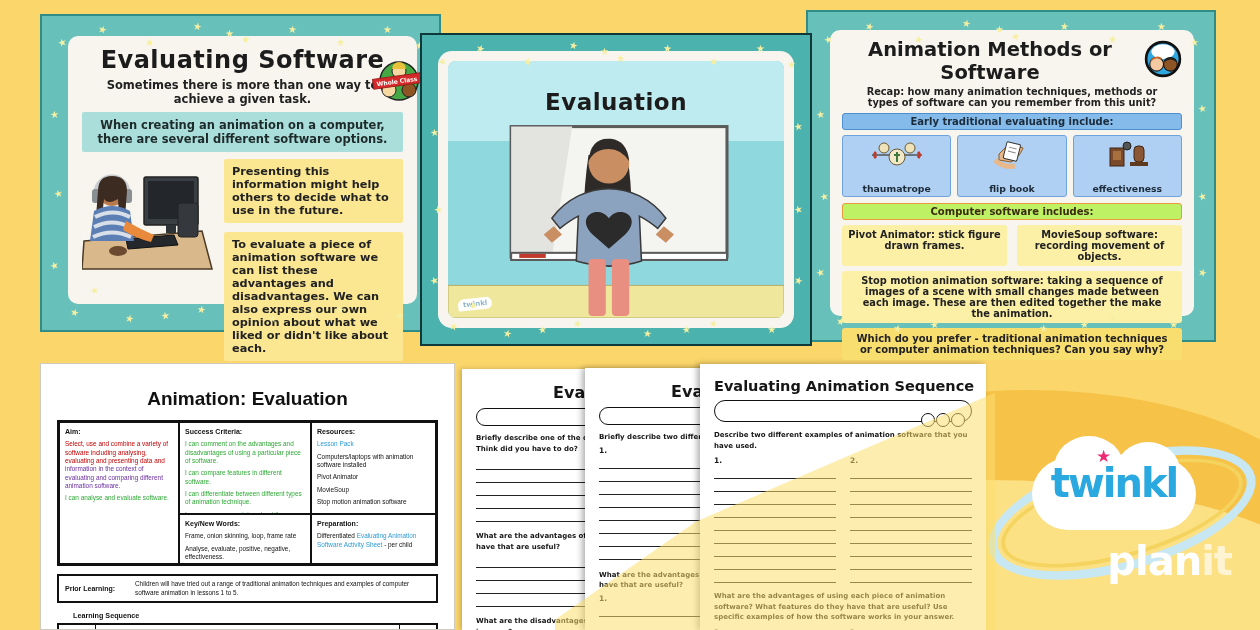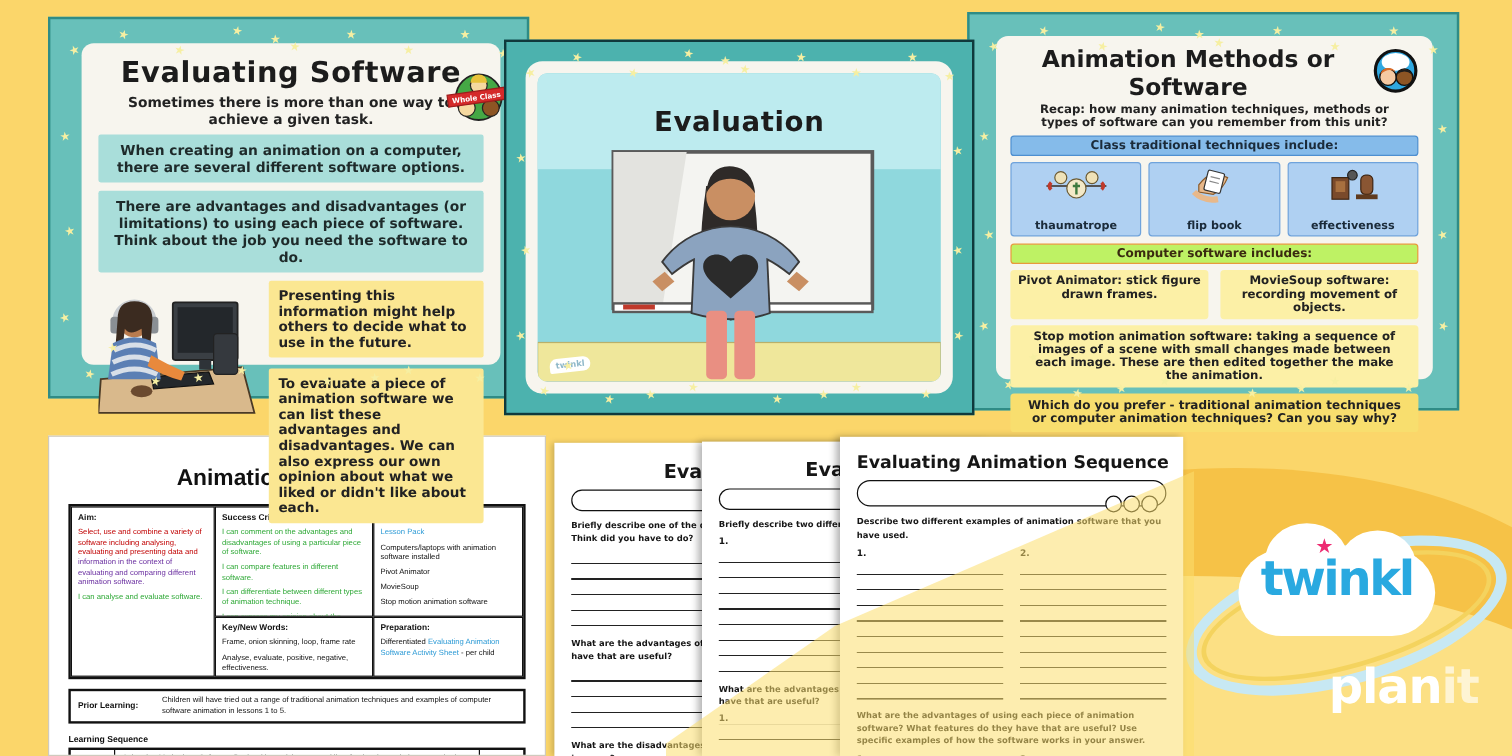--- a/index.html
+++ b/index.html
@@ -77,21 +77,21 @@
               grid-template-areas:"aim sc res" "aim kw prep";border:2px solid #111;}
   .cell{border:1px solid #111;padding:4px 5px;font-size:6.4px;line-height:1.3;overflow:hidden;}
   .cell b{font-size:7px;}
   .a-aim{grid-area:aim;} .a-sc{grid-area:sc;} .a-res{grid-area:res;} .a-kw{grid-area:kw;} .a-prep{grid-area:prep;}
   .cell p{margin:0 0 4px;}
   .t-red{color:#C00000;} .t-purple{color:#6A2FA0;} .t-green{color:#2EA836;}
   .t-link{color:#2E9BD6;} .t-black{color:#111;}
   .prior{display:flex;border:2px solid #111;margin-top:8px;padding:4px 6px;gap:8px;align-items:center;}
   .prior b{font-size:7px;flex:0 0 62px;}
   .prior span{font-size:6.4px;line-height:1.35;}
-  .seq-label{font-size:7.2px;font-weight:bold;margin:8px 0 3px;}
+  .seq-label{font-size:7.2px;font-weight:bold;margin:8px 16px 3px;}
   .seq-row{display:flex;border:2px solid #111;height:46px;}
   .seq-ic{flex:0 0 36px;border-right:1.5px solid #111;display:flex;align-items:center;justify-content:center;}
   .seq-ic.right{border-right:none;border-left:1.5px solid #111;}
   .seq-text{flex:1;font-size:6.4px;line-height:1.4;padding:3px 6px;}
 
   
   .sheet{position:absolute;background:#fff;overflow:hidden;
          font-family:"DejaVu Sans",sans-serif;color:#161616;}
   .sheet-a{left:462px;top:369px;width:250px;height:261px;z-index:10;box-shadow:-2px 0 5px rgba(0,0,0,.2);}
   .sheet-b{left:585px;top:368px;width:240px;height:262px;z-index:11;box-shadow:-3px 0 6px rgba(0,0,0,.3);}
@@ -115,21 +115,21 @@
         border:9px solid #C7E8F3;transform:rotate(-16deg);}
   .ring::after{content:"";position:absolute;inset:4px;border-radius:50%;border:4px solid #F4D35E;}
   .cloud{position:absolute;left:30px;top:6px;width:164px;height:96px;}
   .cloud .c1,.cloud .c2,.cloud .c3{position:absolute;background:#fff;border-radius:50%;}
   .cloud .c1{left:0;top:22px;width:164px;height:72px;border-radius:40px;}
   .cloud .c2{left:22px;top:0;width:70px;height:64px;}
   .cloud .c3{left:84px;top:6px;width:64px;height:58px;}
   .brand{position:absolute;left:30px;top:30px;width:164px;text-align:center;
          font-size:40px;font-weight:bold;color:#29A9E0;letter-spacing:-2px;}
   .brand-star{position:absolute;left:94px;top:16px;color:#ED2B72;font-size:17px;}
-  .product{position:absolute;right:0px;top:120px;font-size:40px;font-weight:bold;letter-spacing:-1px;}
+  .product{position:absolute;right:0px;top:108px;font-size:40px;font-weight:bold;letter-spacing:-1px;}
   .product .p1{color:#FFFFFF;} .product .p2{color:#FFFDF2;opacity:.72;}
 </style>
 </head>
 <body>
 
 <div class="stage">
 
   <div class="wave-dark"></div>
   <div class="wave-light"></div>
 
@@ -145,21 +145,20 @@
             <circle cx="38" cy="30" r="7" fill="#8D5524" stroke="#222"></circle>
             <g transform="rotate(-8 26 21)">
               <rect x="2" y="16" width="48" height="10" fill="#D42A2A" stroke="#9E1C1C"></rect>
               <text x="26" y="23.5" text-anchor="middle" font-size="6" font-weight="bold" fill="#fff">Whole Class</text>
             </g>
           </svg>
         </div>
         <h1 class="sl-title">Evaluating Software</h1>
         <p class="sl-intro">Sometimes there is more than one way to achieve a given task.</p>
         <div class="tealbox">When creating an animation on a computer, there are several different software options.</div>
-        <div class="tealbox">There are advantages and disadvantages (or limitations) to using each piece of software. Think about the job you need the software to do.</div>
         <div class="bottom-row">
           <div class="illus">
             <svg width="132" height="112" viewBox="0 0 132 112">
               <polygon points="2,82 120,72 130,110 0,110" fill="#D9B98C" stroke="#4a3a26" stroke-width="1.5"></polygon>
               <rect x="62" y="18" width="54" height="48" rx="2" fill="#3A3F44" stroke="#222" stroke-width="1.5"></rect>
               <rect x="66" y="22" width="46" height="38" fill="#23272B"></rect>
               <rect x="84" y="66" width="10" height="8" fill="#2E3338"></rect>
               <rect x="96" y="44" width="20" height="34" rx="3" fill="#35393E" stroke="#222"></rect>
               <polygon points="44,80 92,76 96,86 46,90" fill="#24282C" stroke="#111"></polygon>
               <path d="M14 34 a16 16 0 0 1 32 0" fill="none" stroke="#C9CDD1" stroke-width="5"></path>
@@ -279,21 +278,21 @@
               <circle cx="18" cy="18" r="16" fill="#2FA8E1" stroke="#111" stroke-width="2.5"></circle>
               <ellipse cx="18" cy="11" rx="11" ry="7" fill="#fff"></ellipse>
               <circle cx="12" cy="23" r="6.5" fill="#F5C9A2" stroke="#111"></circle>
               <path d="M6 21 a6.5 6.5 0 0 1 12 -2 q-6-4 -12 2z" fill="#D96B28"></path>
               <circle cx="25" cy="23" r="6.5" fill="#8D5524" stroke="#111"></circle>
               <path d="M19 21 a6.5 6.5 0 0 1 12 0 q-6-5 -12 0z" fill="#1d1d1d"></path>
             </svg>
           </span>
         </div>
         <p class="sr-sub">Recap: how many animation techniques, methods or types of software can you remember from this unit?</p>
-        <div class="blue-header">Class traditional techniques include:</div>
+        <div class="blue-header">Early traditional evaluating include:</div>
         <div class="tiles">
           <div class="tile">
             <svg width="54" height="30" viewBox="0 0 54 30">
               <line x1="2" y1="15" x2="52" y2="15" stroke="#555" stroke-width="1.5"></line>
               <circle cx="14" cy="8" r="5" fill="#EFE2B8" stroke="#6b5a33"></circle>
               <circle cx="40" cy="8" r="5" fill="#EFE2B8" stroke="#6b5a33"></circle>
               <circle cx="27" cy="17" r="8" fill="#F3E9C8" stroke="#6b5a33"></circle>
               <path d="M27 12 l0 10 M24 15 l6 0" stroke="#3E7A3E" stroke-width="2"></path>
               <path d="M6 12 q-3 3 0 6 M48 12 q3 3 0 6" stroke="#C0392B" stroke-width="3" fill="none"></path>
             </svg>

